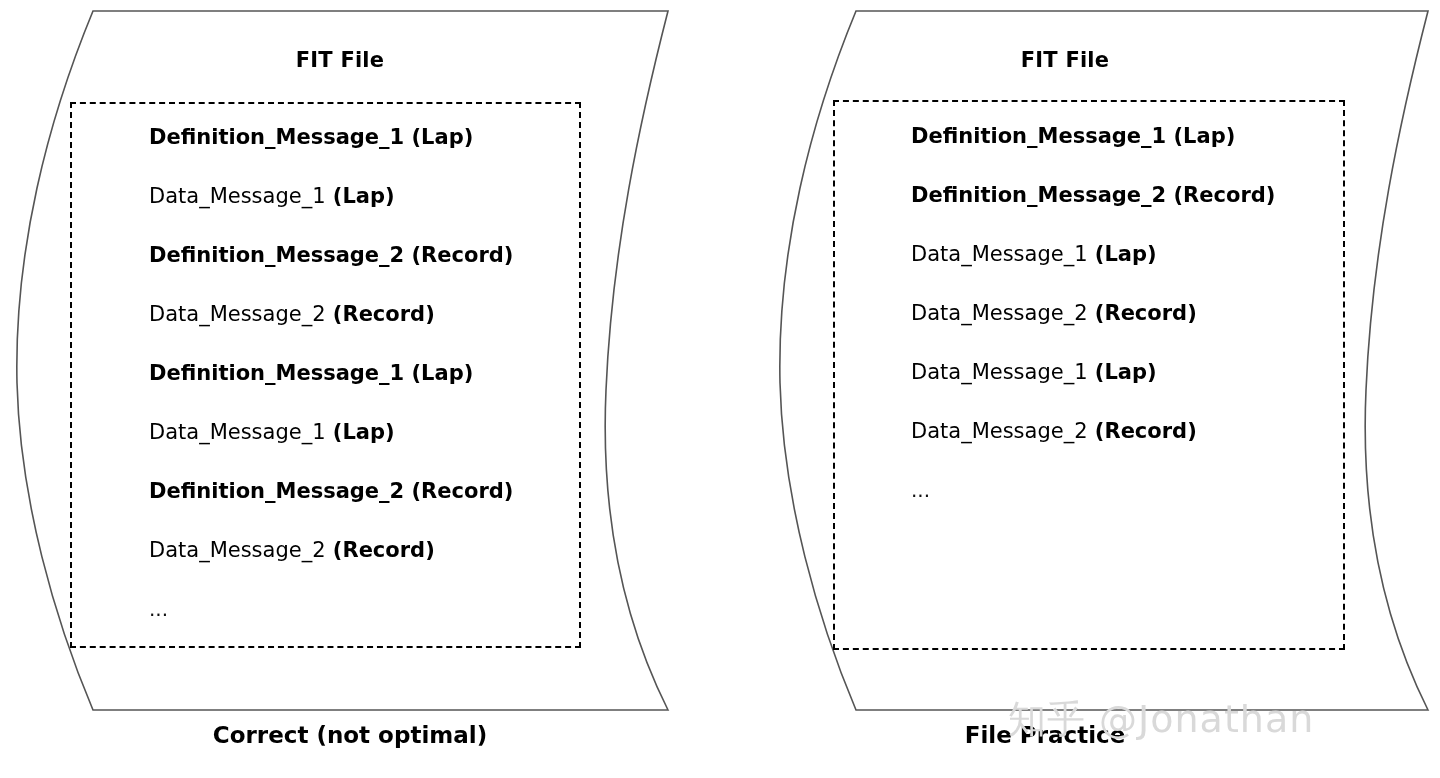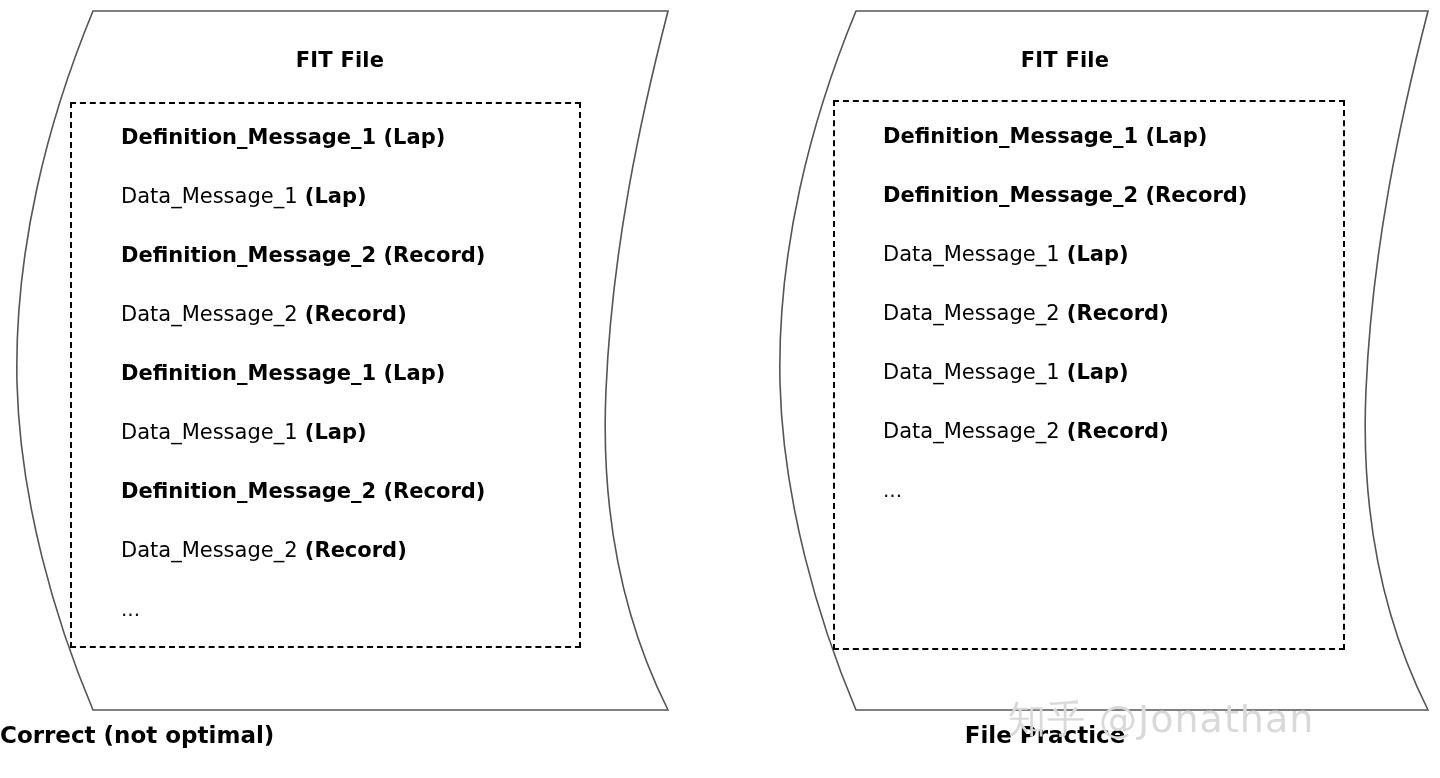--- a/index.html
+++ b/index.html
@@ -39,21 +39,21 @@
     display:block;
   }
   .msg-line{
     font-size:21px;
     color:#000;
     line-height:1;
     height:59px;
     white-space:nowrap;
     display:block;
   }
-  .msg-line .nm{font-weight:normal;}
+  .msg-line .nm{font-weight:normal;margin-left:28px;}
   .msg-line.def .nm{font-weight:bold;}
   .msg-line .sfx{font-weight:bold;}
   .msg-line.ellipsis{font-size:20px;color:#111;}
 
   .caption{
     position:absolute;
     font-weight:bold;
     font-size:23px;
     color:#000;
     white-space:nowrap;
@@ -121,21 +121,21 @@
       <div class="msg-line">
         <span class="nm">Data_Message_2</span><span class="sfx"> (Record)</span>
       </div>
 
       <div class="msg-line ellipsis">
         <span class="nm">...</span>
       </div>
 
     </div>
 
-    <div class="caption" style="left:0;top:722px;width:700px;text-align:left;">Correct (not optimal)</div>
+    <div class="caption" style="left:0;top:722px;width:700px;text-align:center;">Correct (not optimal)</div>
   </div>
 
   <div class="panel right">
 
     <div class="fit-title" style="left:0;top:48px;width:690px;text-align:center;">FIT File</div>
 
     <div class="dashbox" style="left:113px;top:100px;width:512px;height:550px;"></div>
 
     <div class="msg-list" style="left:163px;top:126px;">
 

